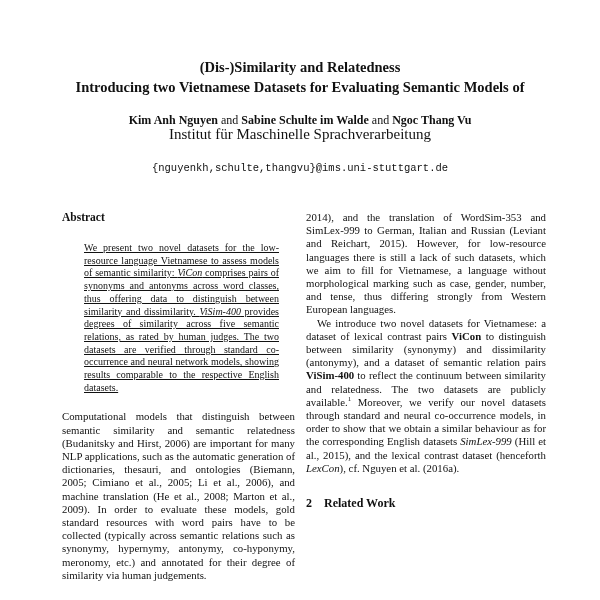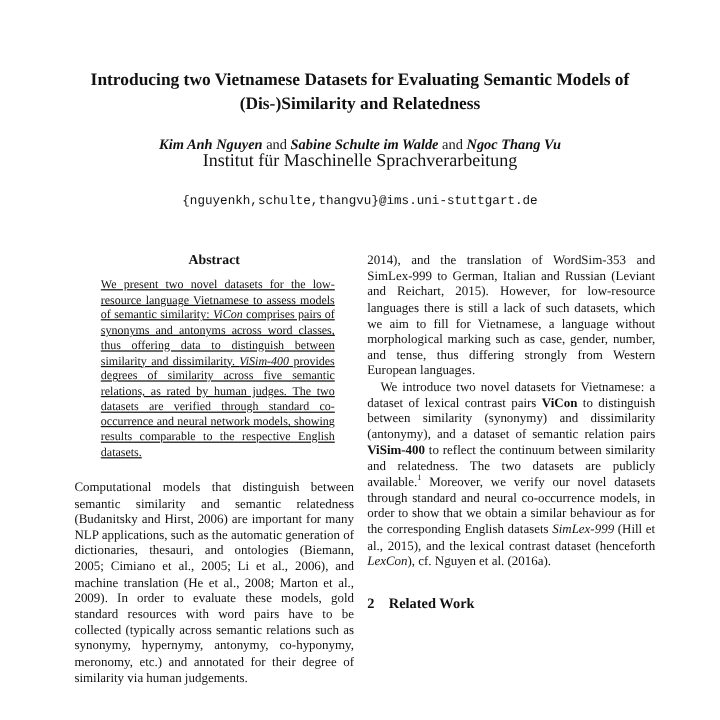--- a/index.html
+++ b/index.html
@@ -10,39 +10,39 @@
     font-family: "Liberation Serif", serif;
     overflow: hidden;
     position: relative;
   }
   .page { width: 600px; height: 600px; position: relative; background: #ffffff; overflow: hidden; }
 
   
   .header { text-align: center; padding-top: 57px; }
   .title { font-size: 14.5px; font-weight: bold; line-height: 20px; margin: 0 40px; }
   .authors { margin-top: 16px; font-size: 12px; line-height: 15px; }
-  .author-name { font-weight: bold; font-style: italic; }
+  .author-name { font-weight: bold; }
   .author-sep { font-weight: normal; }
   .affil { font-size: 15px; line-height: 13.5px; }
   .email { font-family: "Liberation Mono", monospace; font-size: 10.5px; line-height: 14px; margin-top: 19px; }
 
   
   .columns {
     position: absolute;
     top: 211px; left: 62px;
     width: 484px;
     display: flex;
     gap: 11px;
   }
   .col-left  { width: 233px; }
   .col-right { width: 240px; }
 
   .abstract-heading {
-    text-align: center; font-weight: bold; font-size: 11.5px;
-    margin: 0 0 9px 0;
+    text-align: left; font-weight: bold; font-size: 11.5px;
+    margin: 0 0 19px 0;
   }
   .abstract-body {
     margin: 0 16px 16px 22px;
     font-size: 10px; line-height: 12.7px;
     text-align: justify;
     text-decoration: underline;
   }
   .section-heading {
     font-weight: bold; font-size: 12px;
     margin: 21px 0 9px 0;
@@ -60,22 +60,22 @@
   .seg-i { font-style: italic; }
   .seg-b { font-weight: bold; }
 </style>
 </head>
 <body>
 
 <div class="page">
 
   <div class="header">
     <div class="title">
+      <div>(Dis-)Similarity and Relatedness</div>
       <div>Introducing two Vietnamese Datasets for Evaluating Semantic Models of</div>
-      <div>(Dis-)Similarity and Relatedness</div>
     </div>
     <div class="authors">
       <span class="author-name">Kim Anh Nguyen</span><span class="author-sep"> and </span><span class="author-name">Sabine Schulte im Walde</span><span class="author-sep"> and </span><span class="author-name">Ngoc Thang Vu</span>
     </div>
     <div class="affil">Institut für Maschinelle Sprachverarbeitung</div>
     <div class="email">{nguyenkh,schulte,thangvu}@ims.uni-stuttgart.de</div>
   </div>
 
   <div class="columns">
 

